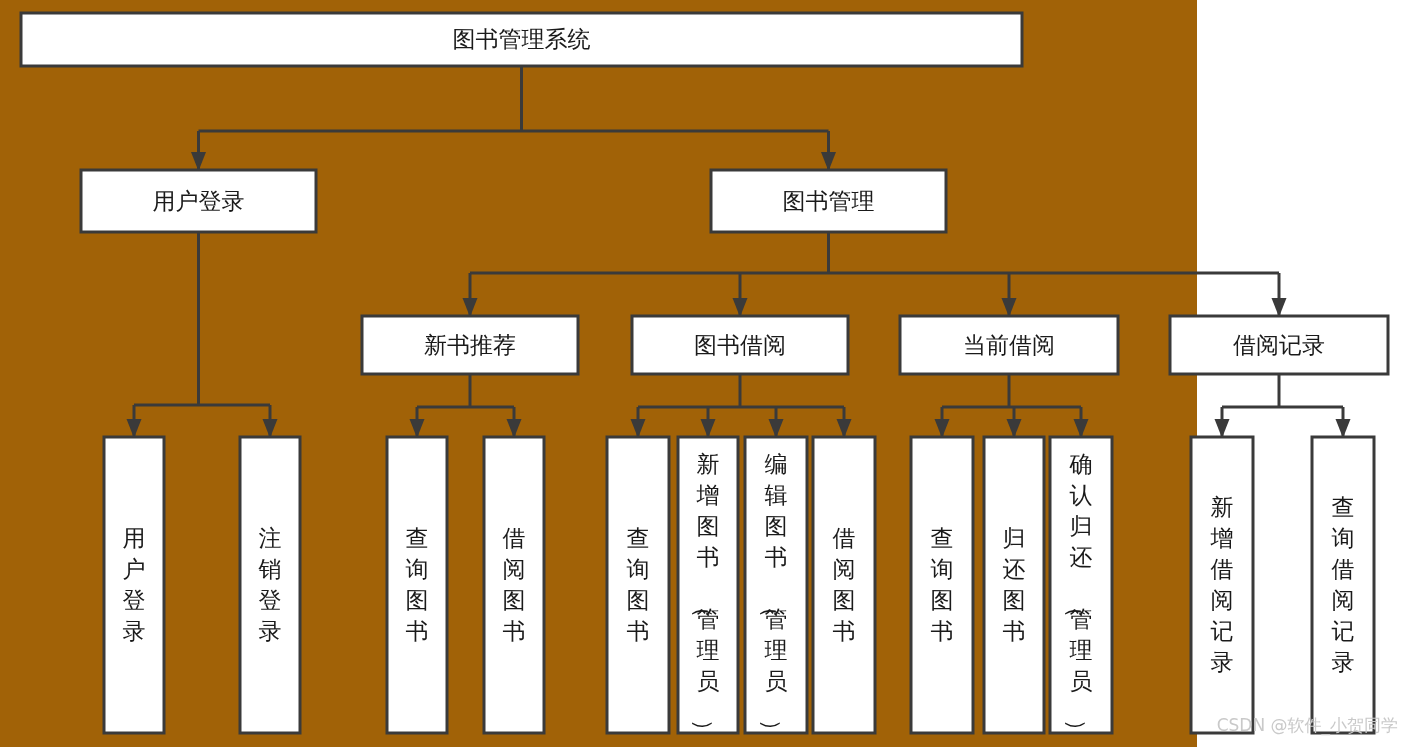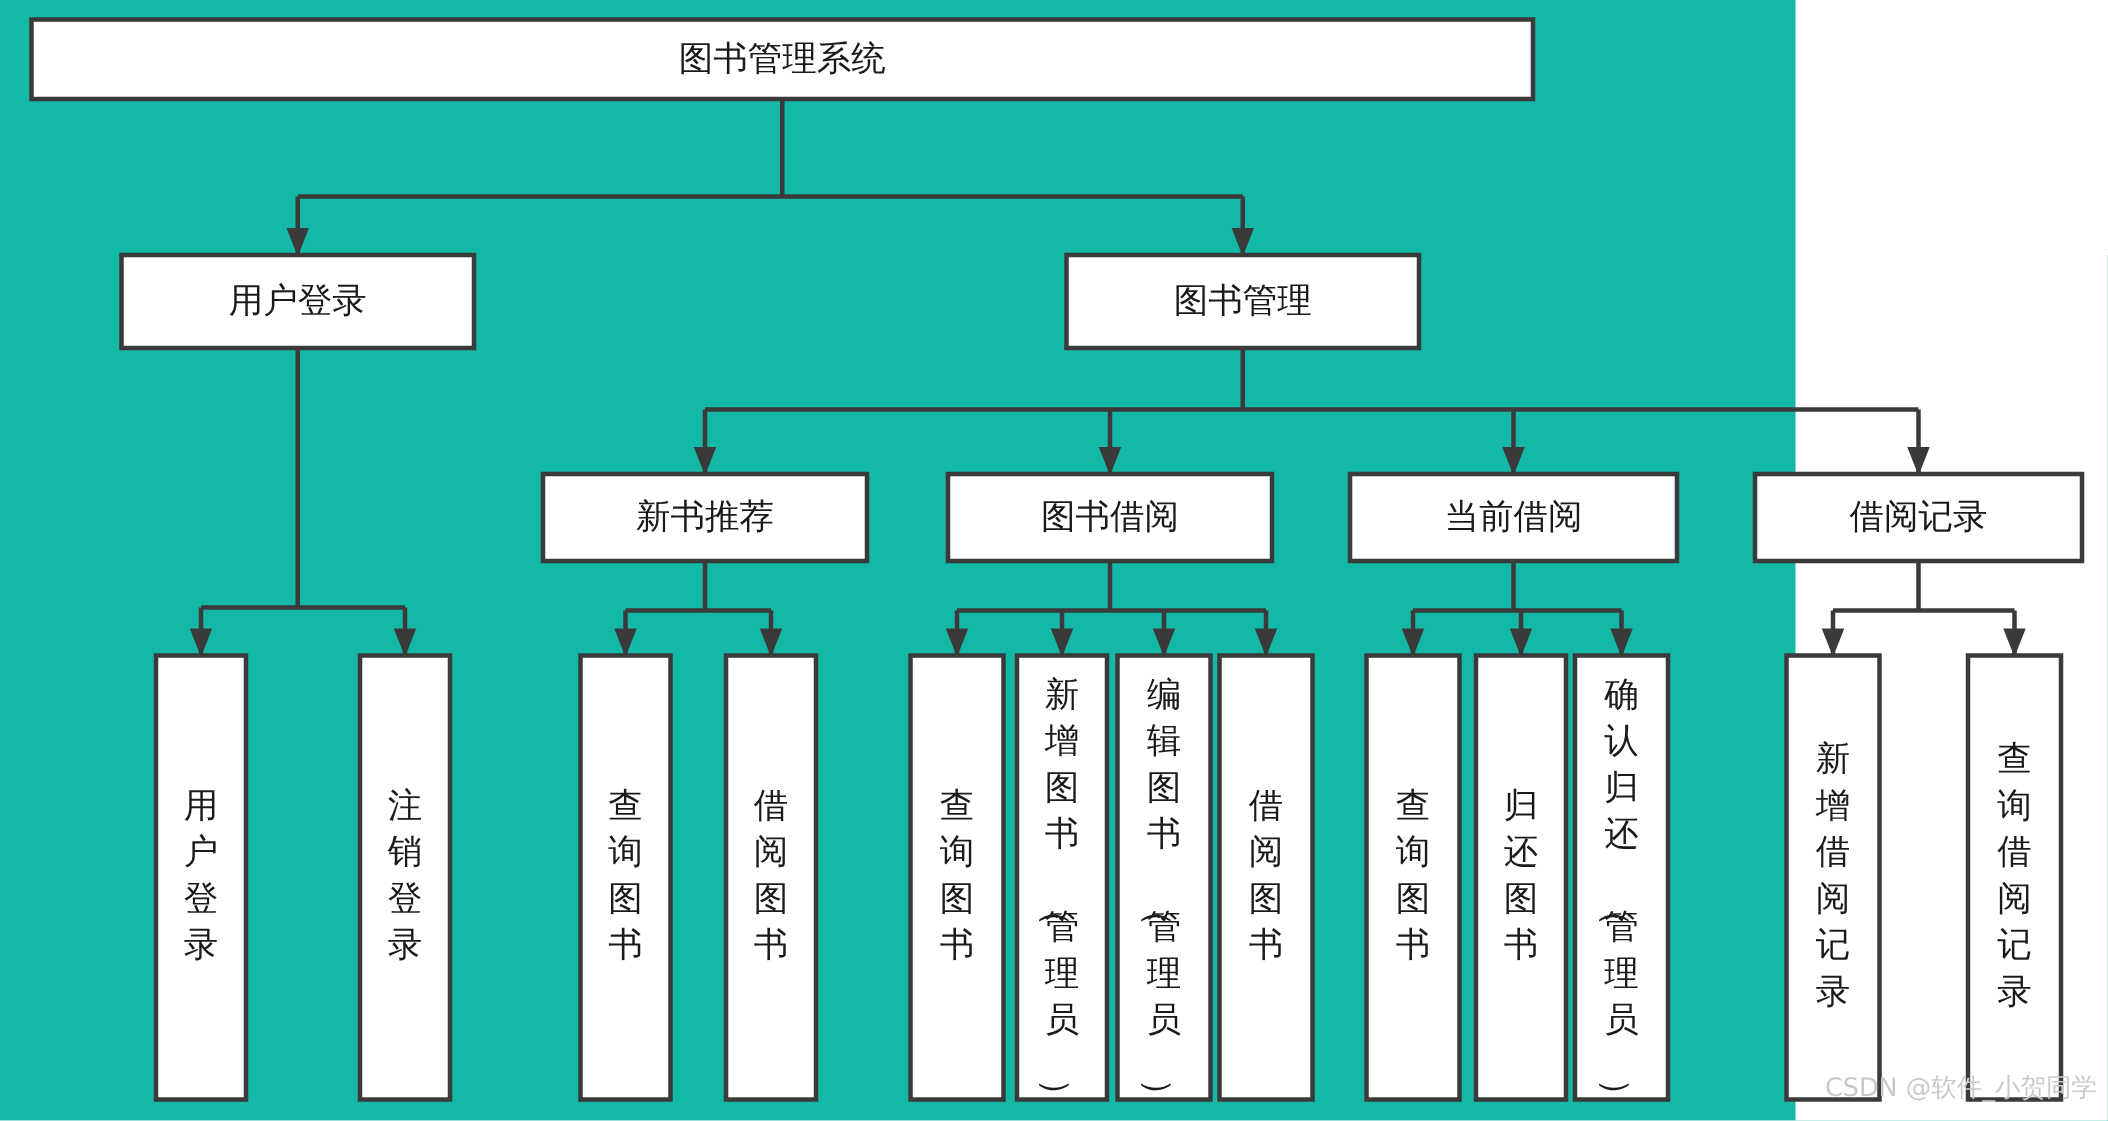--- a/index.html
+++ b/index.html
@@ -11,21 +11,21 @@
   body {
     width: 1405px;
     height: 747px;
     overflow: hidden;
     font-family: "DejaVu Sans", "Liberation Sans", sans-serif;
   }
   #diagram-root {
     position: relative;
     width: 1197px;
     height: 747px;
-    background: #14b8a6;
+    background: #a16207;
   }
   svg.diagram-canvas {
     position: absolute;
     top: 0;
     left: 0;
     width: 1405px;
     height: 747px;
     display: block;
   }
   .node-box {

